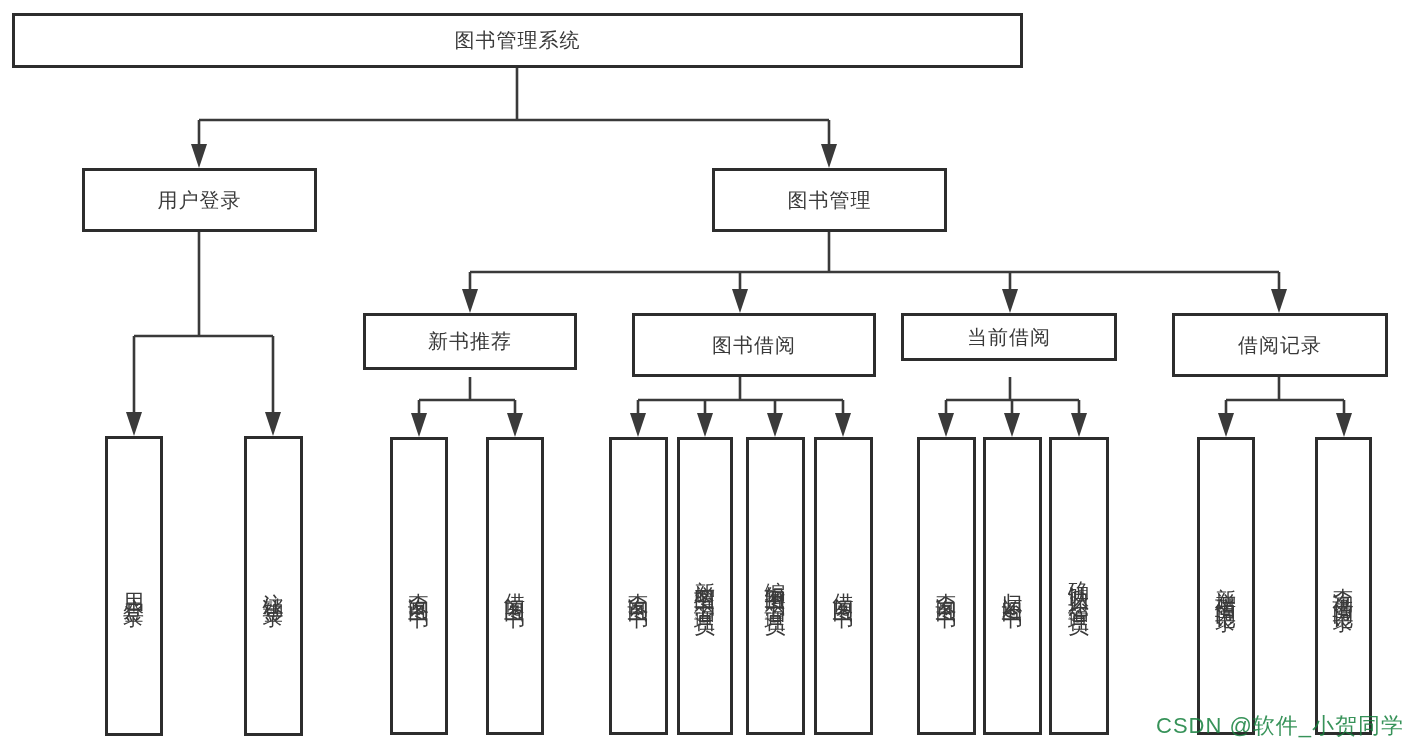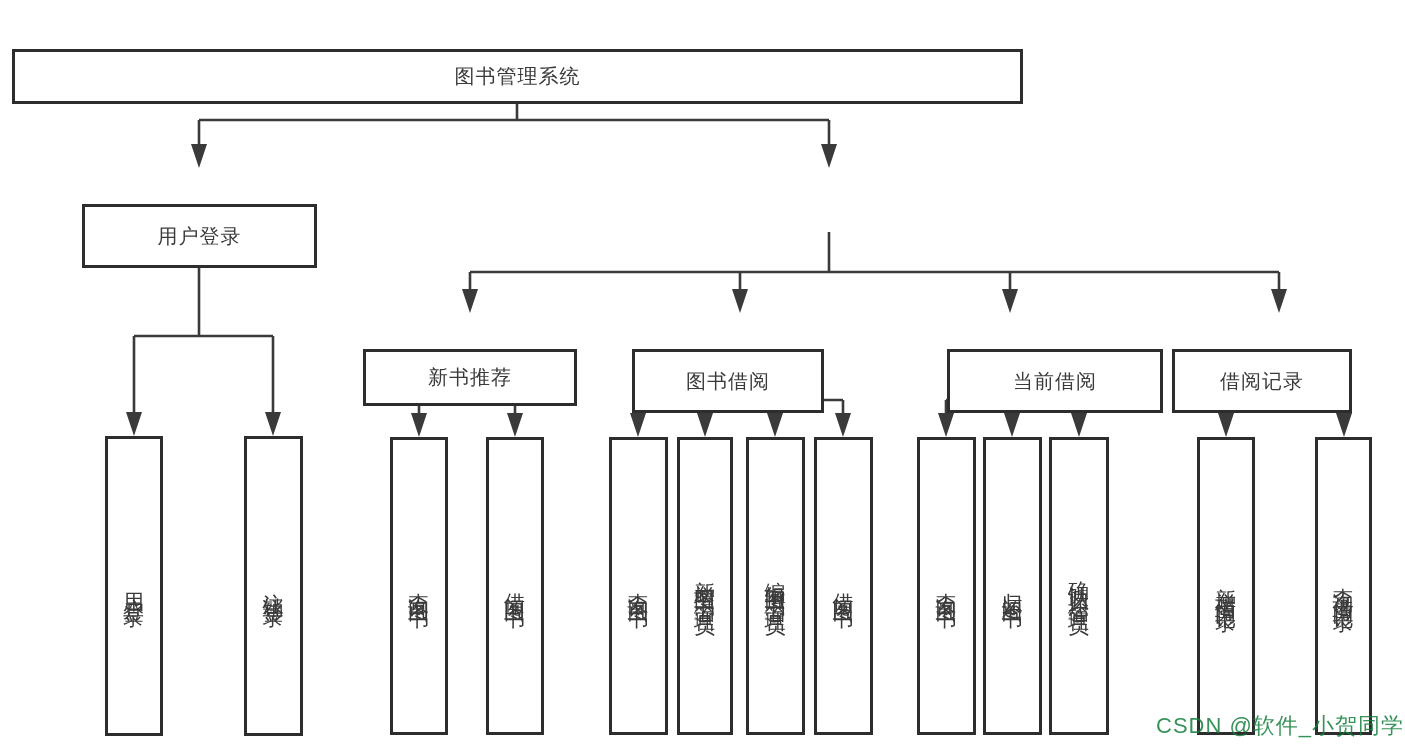--- a/index.html
+++ b/index.html
@@ -14,21 +14,21 @@
   .node{
     position:absolute;
     box-sizing:border-box;
     border:3px solid #2d2d2d;
     background:#ffffff;
     display:flex;
     align-items:center;
     justify-content:center;
     color:#3a3a3a;
   }
-  .node.h{font-size:20px;letter-spacing:1px;margin-top:36px;}
+  .node.h{font-size:20px;letter-spacing:1px;}
   .node.v .vtext{
     writing-mode:vertical-rl;
     text-orientation:mixed;
     font-size:21px;
     letter-spacing:5px;
     line-height:1;
     color:#3a3a3a;
   }
   .watermark{
     position:absolute;
@@ -81,25 +81,26 @@
       <polygon points="1004,413 1020,413 1012,437"></polygon>
       <polygon points="1071,413 1087,413 1079,437"></polygon>
       <polygon points="1218,413 1234,413 1226,437"></polygon>
       <polygon points="1336,413 1352,413 1344,437"></polygon>
     </g>
   </svg>
 
   <div class="node h" style="left:12px;top:13px;width:1011px;height:55px">图书管理系统</div>
 
   <div class="node h" style="left:82px;top:168px;width:235px;height:64px">用户登录</div>
+  <div class="node h" style="left:712px;top:168px;width:235px;height:64px">图书管理</div>
 
   <div class="node h" style="left:363px;top:313px;width:214px;height:57px">新书推荐</div>
-  <div class="node h" style="left:632px;top:313px;width:192px;height:64px">图书借阅</div>
-  <div class="node h" style="left:947px;top:313px;width:216px;height:64px">当前借阅</div>
-  <div class="node h" style="left:1172px;top:313px;width:180px;height:64px">借阅记录</div>
+  <div class="node h" style="left:632px;top:313px;width:244px;height:64px">图书借阅</div>
+  <div class="node h" style="left:901px;top:313px;width:216px;height:48px">当前借阅</div>
+  <div class="node h" style="left:1172px;top:313px;width:216px;height:64px">借阅记录</div>
 
   <div class="node v" style="left:105px;top:436px;width:58px;height:300px">
     <span class="vtext">用户登录</span>
   </div>
   <div class="node v" style="left:244px;top:436px;width:59px;height:300px">
     <span class="vtext">注销登录</span>
   </div>
 
   <div class="node v" style="left:390px;top:437px;width:58px;height:298px">
     <span class="vtext">查询图书</span>

